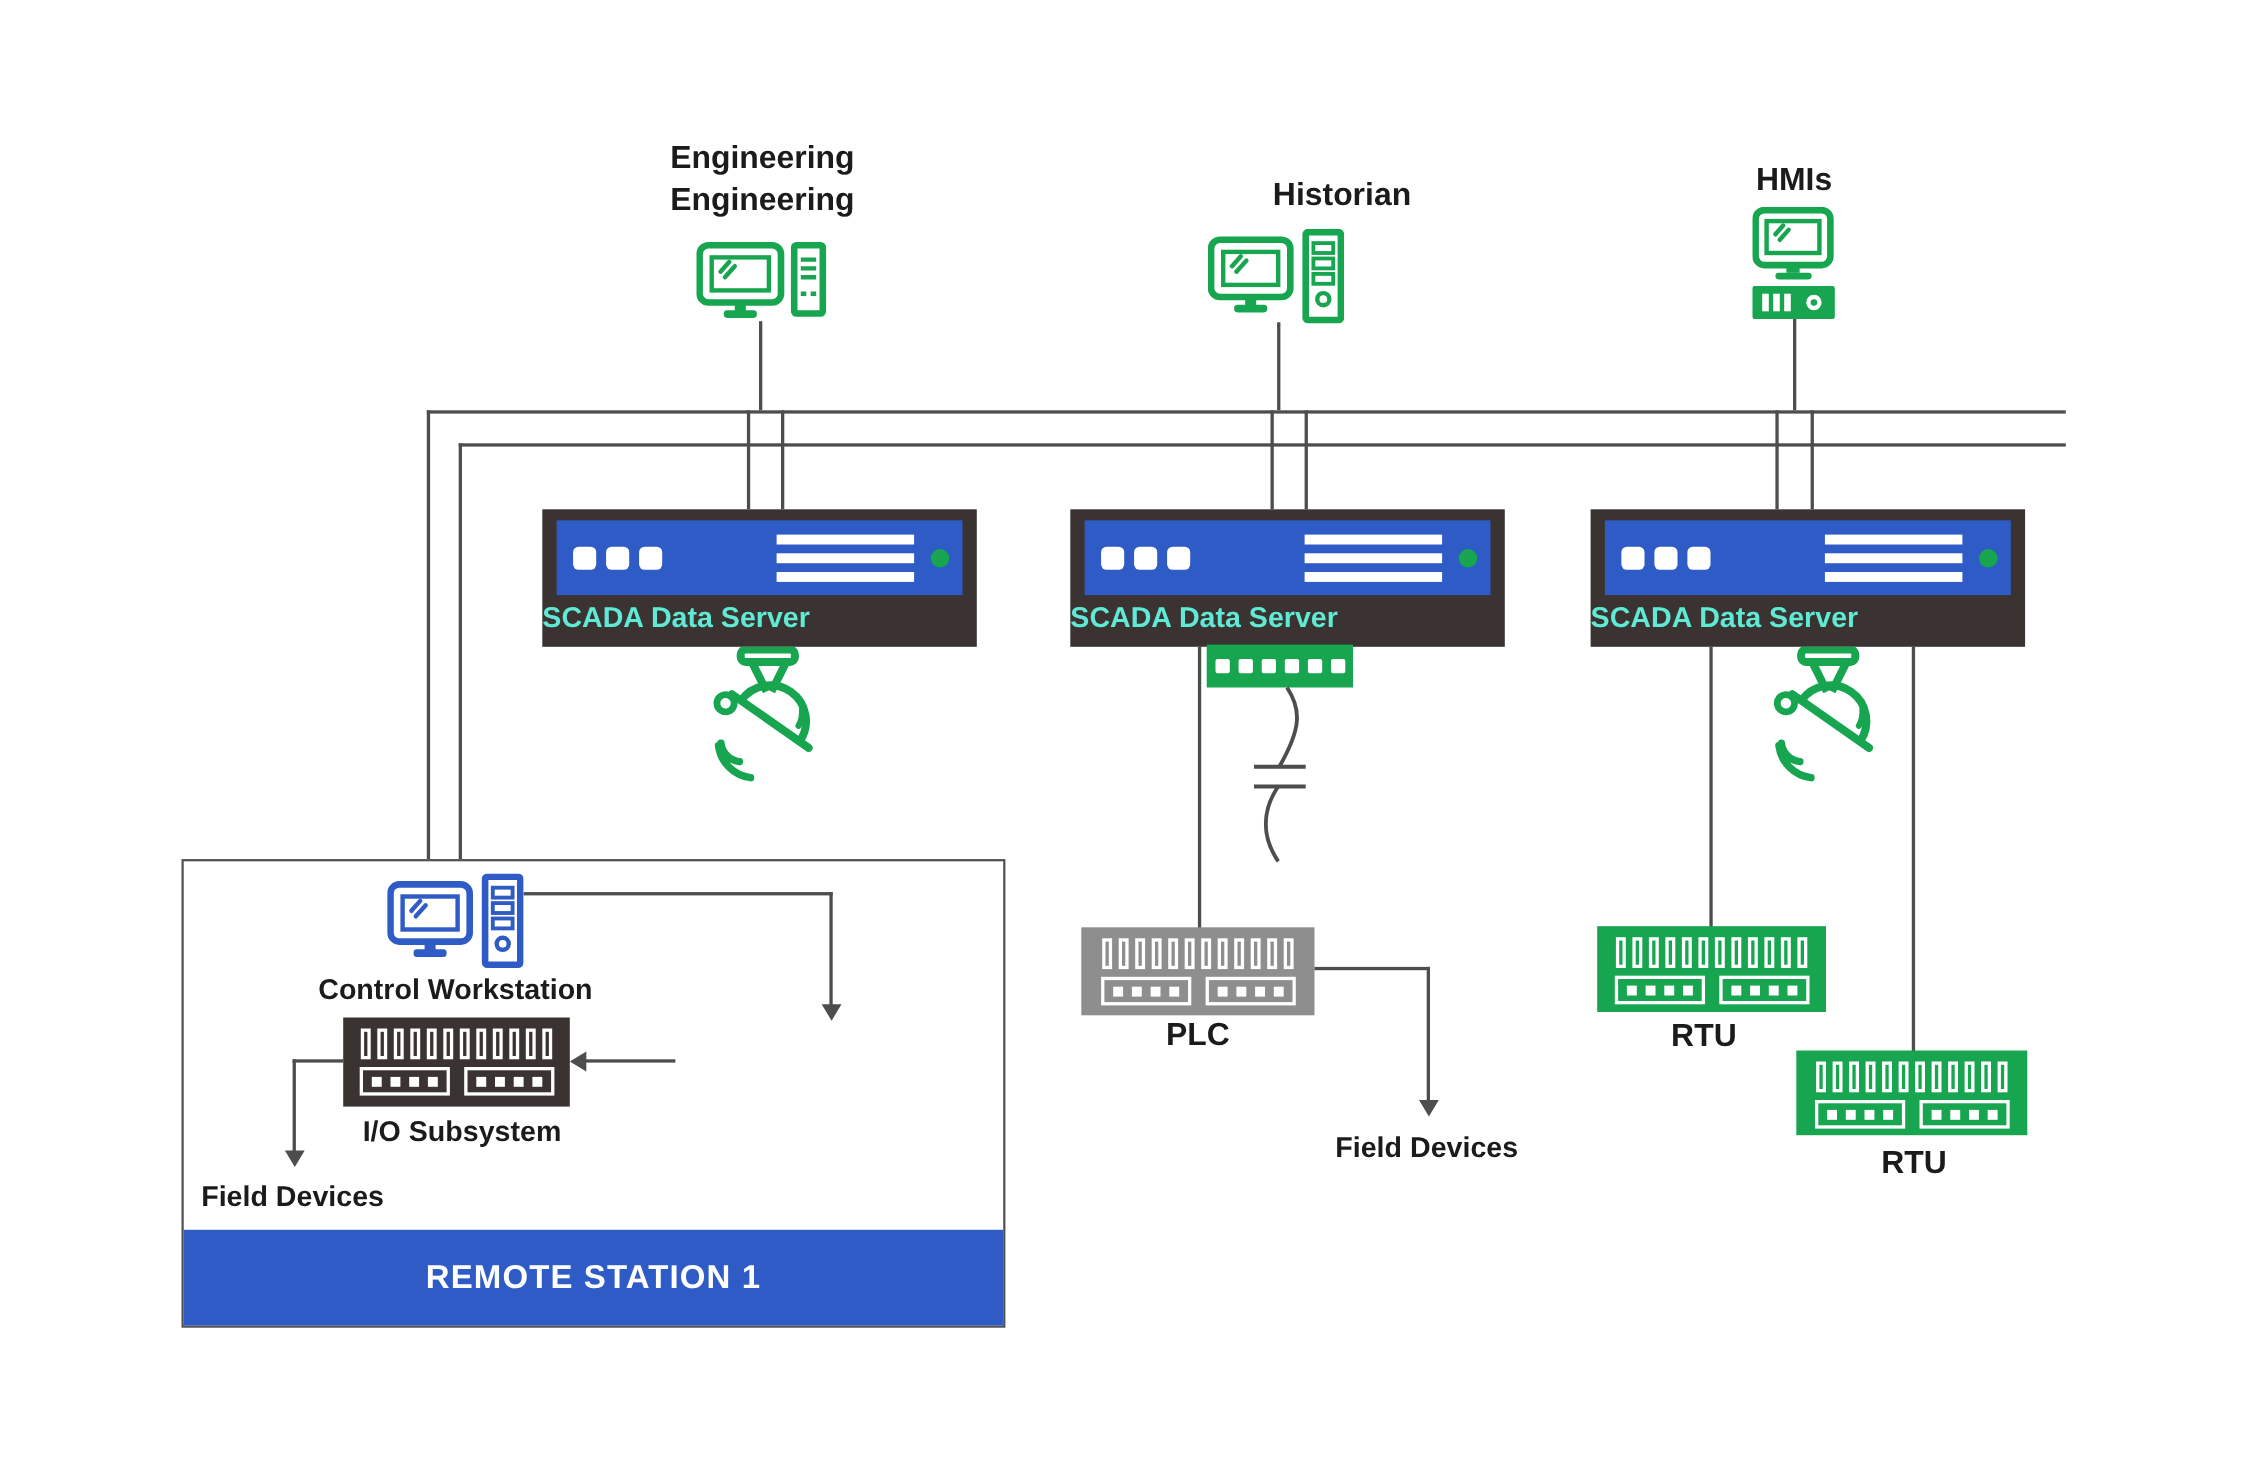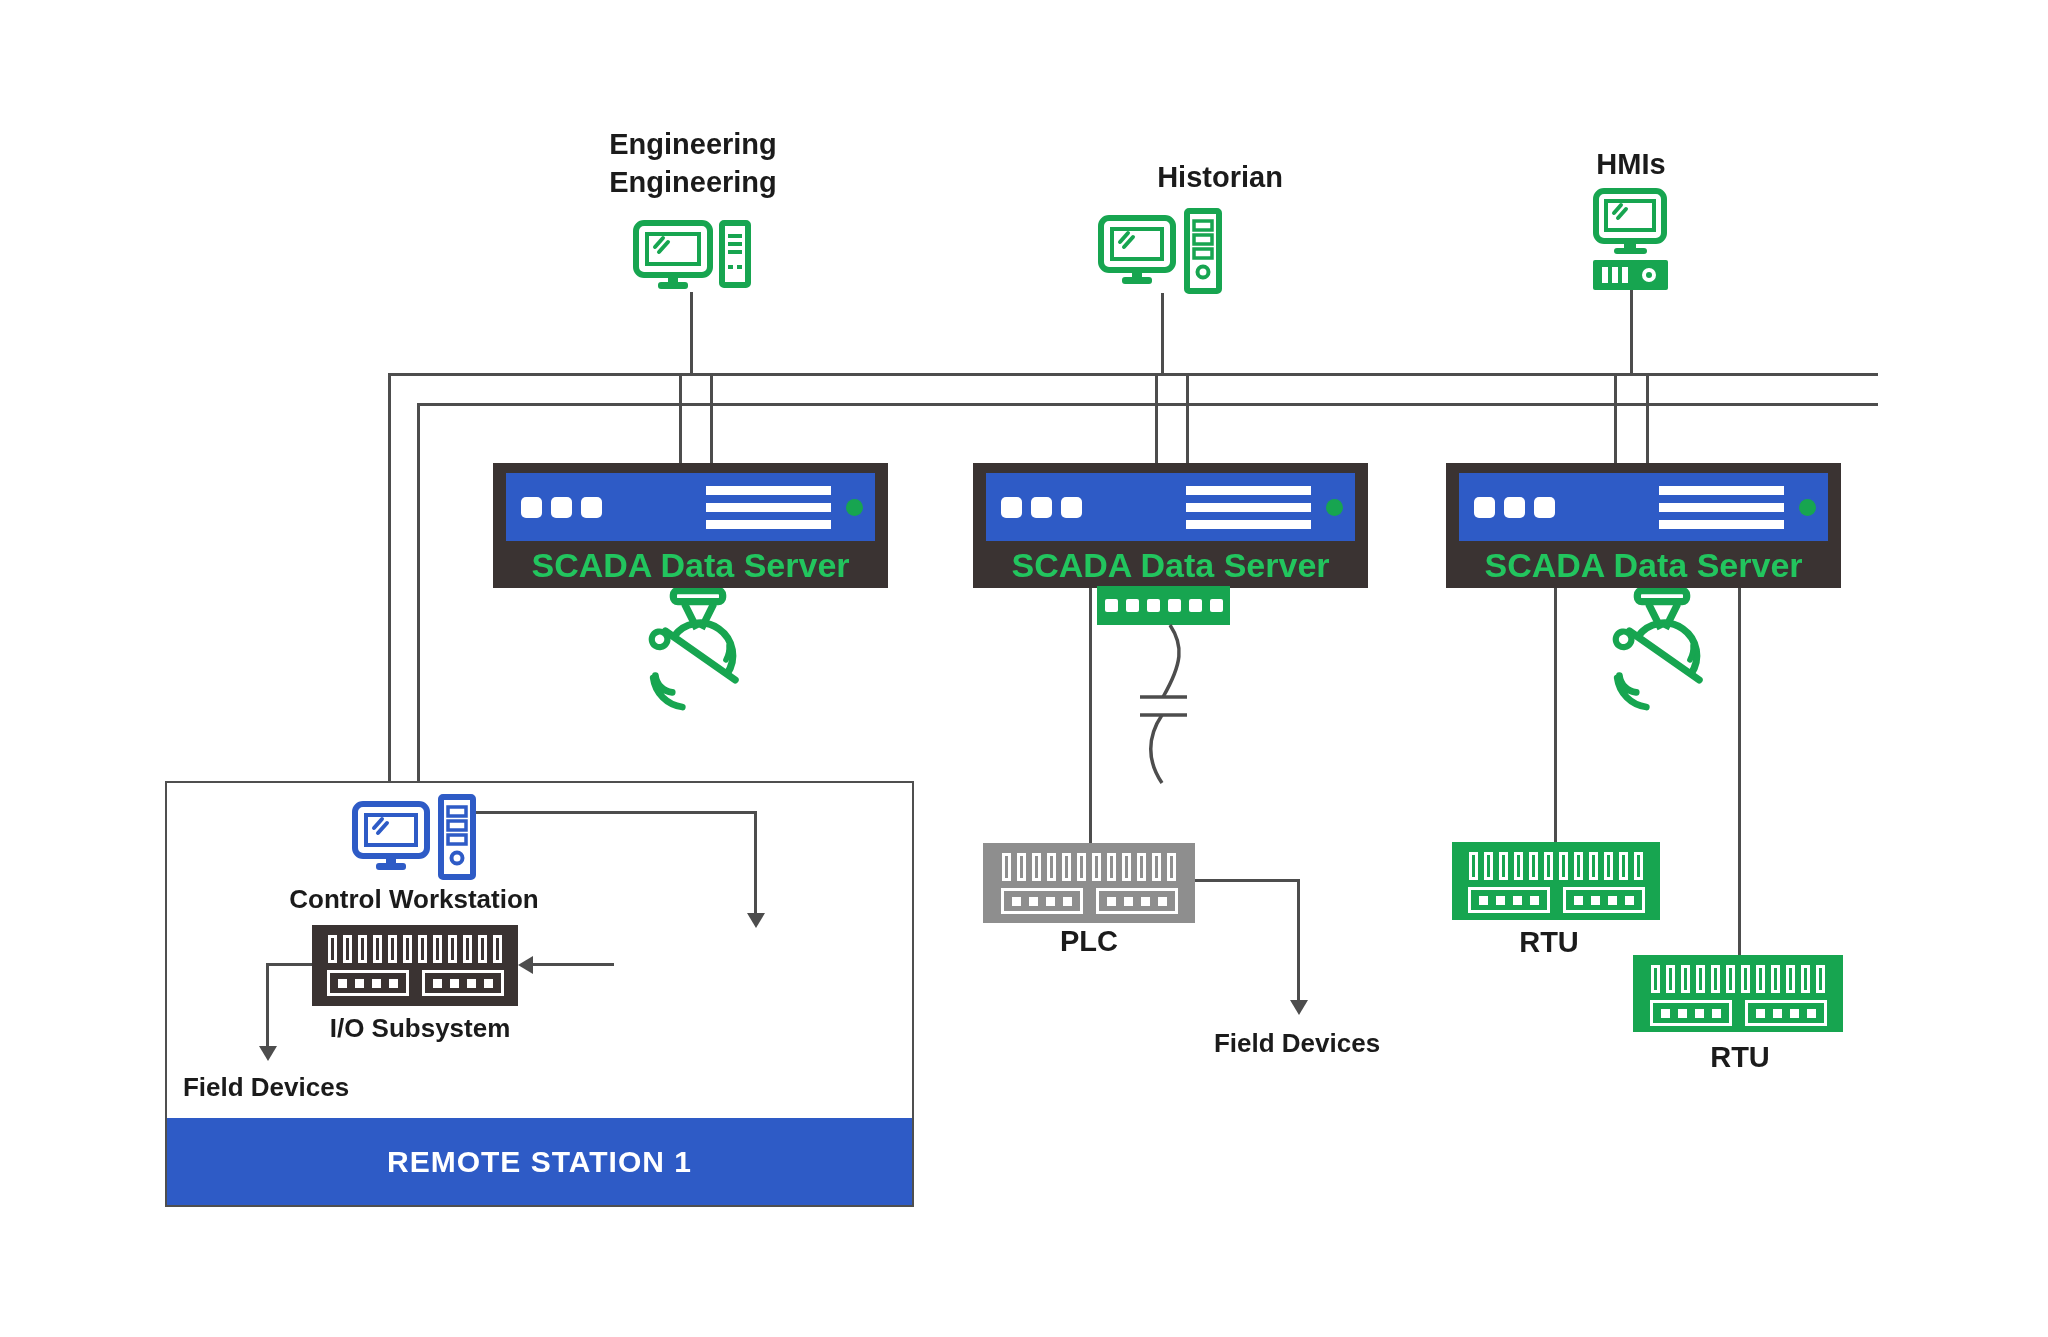--- a/index.html
+++ b/index.html
@@ -19,21 +19,21 @@
   .tlabel{position:absolute;transform:translateX(-50%);text-align:center;font-size:29px;font-weight:600;line-height:1.32;white-space:nowrap;color:#1b1b1b;}
   .clabel{position:absolute;transform:translateX(-50%);white-space:nowrap;font-size:26px;font-weight:700;color:#1b1b1b;}
   
   .server{position:absolute;width:395px;height:125px;background:var(--dark);}
   .srv-panel{position:absolute;left:13px;right:13px;top:10px;height:68px;background:var(--blue);display:flex;align-items:center;}
   .srv-squares{display:flex;gap:9px;margin-left:15px;}
   .srv-squares i{width:21px;height:21px;background:#fff;border-radius:5px;}
   .srv-bars{margin-left:auto;display:flex;flex-direction:column;gap:8px;}
   .srv-bars i{width:125px;height:9px;background:#fff;}
   .srv-dot{width:17px;height:17px;border-radius:50%;background:var(--green);margin:0 12px 0 15px;flex:none;}
-  .srv-label{position:absolute;left:0;right:0;top:83px;text-align:center;color:#22c55e;font-size:34px;font-weight:600;}
+  .srv-label{position:absolute;left:0;right:0;top:83px;color:#5eead4;font-size:26px;font-weight:600;}
   
   .station{position:absolute;border:2px solid #4f4f4f;background:#fff;}
   .station-footer{position:absolute;left:0;right:0;bottom:0;height:87px;background:var(--blue);display:flex;align-items:center;justify-content:center;}
   .station-footer span{color:#fff;font-size:30px;font-weight:700;letter-spacing:1px;}
   
   .module{position:absolute;box-sizing:border-box;}
   .module.dark{background:var(--dark);} .module.gray{background:var(--gray);} .module.green{background:var(--green);}
   .m-slots{display:flex;justify-content:center;gap:6px;margin-top:10px;}
   .m-slot{width:3px;height:22px;border:3px solid #fff;}
   .m-ports{display:flex;justify-content:center;gap:13px;margin-top:7px;}

